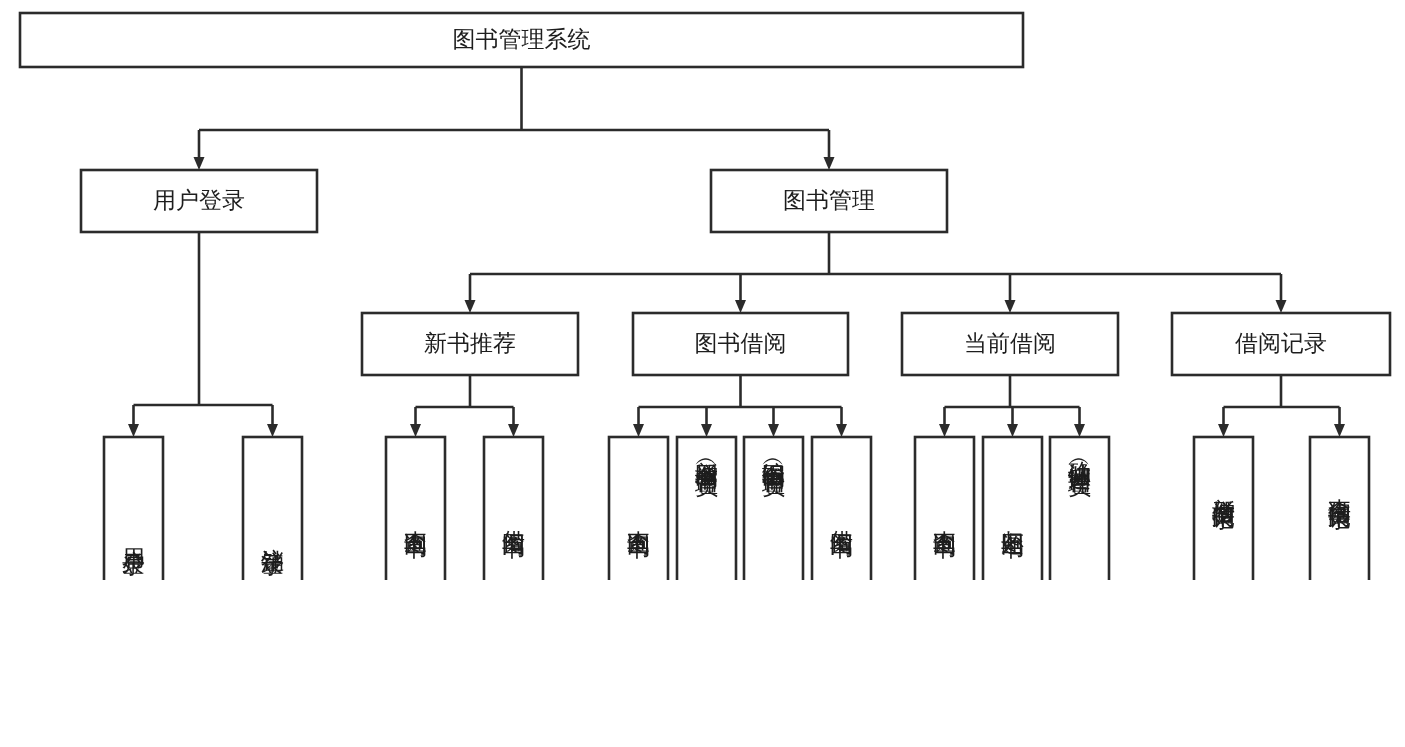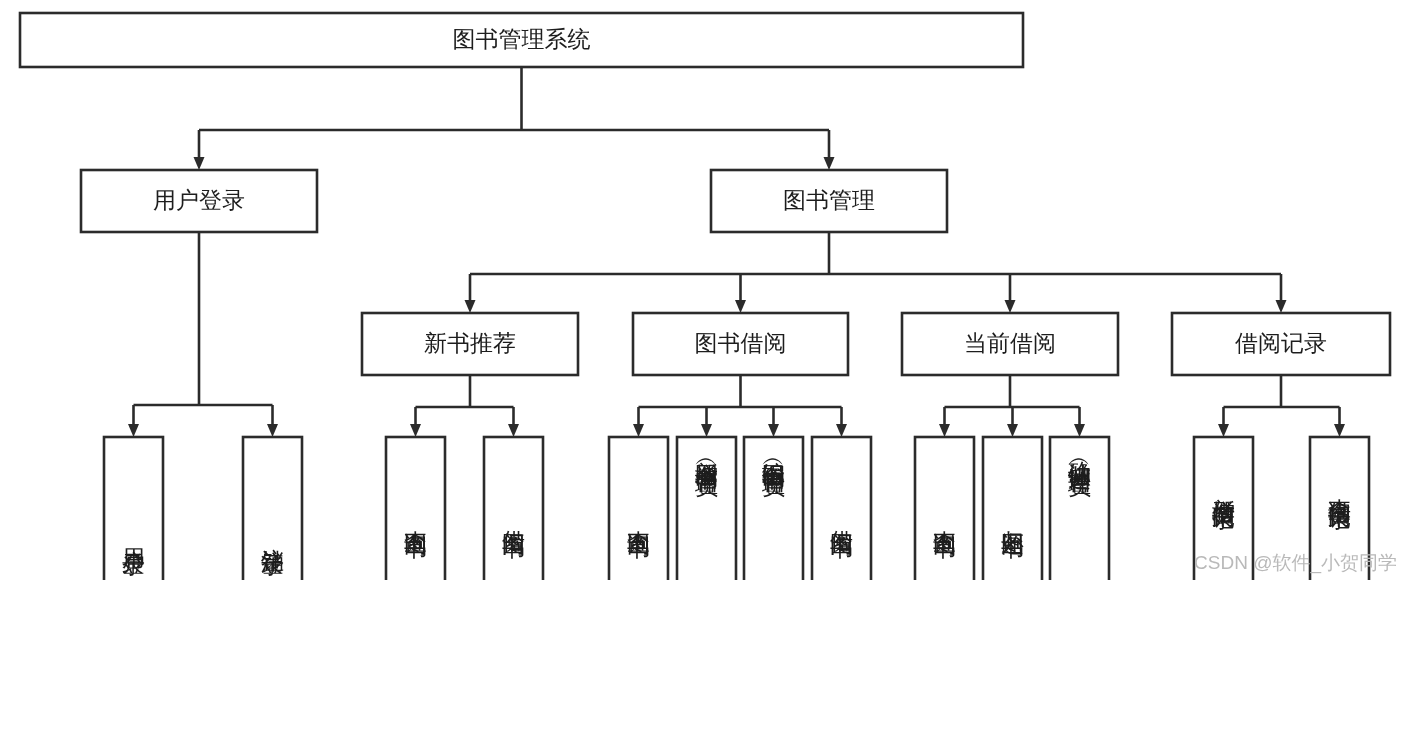--- a/index.html
+++ b/index.html
@@ -180,14 +180,13 @@
       <div class="node-label-v" style="left: 677px; top: 443px; width: 59px;">新增图书（管理员）</div>
       <div class="node-label-v" style="left: 744px; top: 443px; width: 59px;">编辑图书（管理员）</div>
       <div class="node-label-v" style="left: 812px; top: 512px; width: 59px;">借阅图书</div>
       <div class="node-label-v" style="left: 915px; top: 512px; width: 59px;">查询图书</div>
       <div class="node-label-v" style="left: 983px; top: 512px; width: 59px;">归还图书</div>
       <div class="node-label-v" style="left: 1050px; top: 443px; width: 59px;">确认归还（管理员）</div>
       <div class="node-label-v" style="left: 1194px; top: 480px; width: 59px;">新增借阅记录</div>
       <div class="node-label-v" style="left: 1310px; top: 480px; width: 59px;">查询借阅记录</div>
     </div>
 
-  <div class="watermark">CSDN @软件_小贺同学</div>
 </div>
 
 </body></html>

